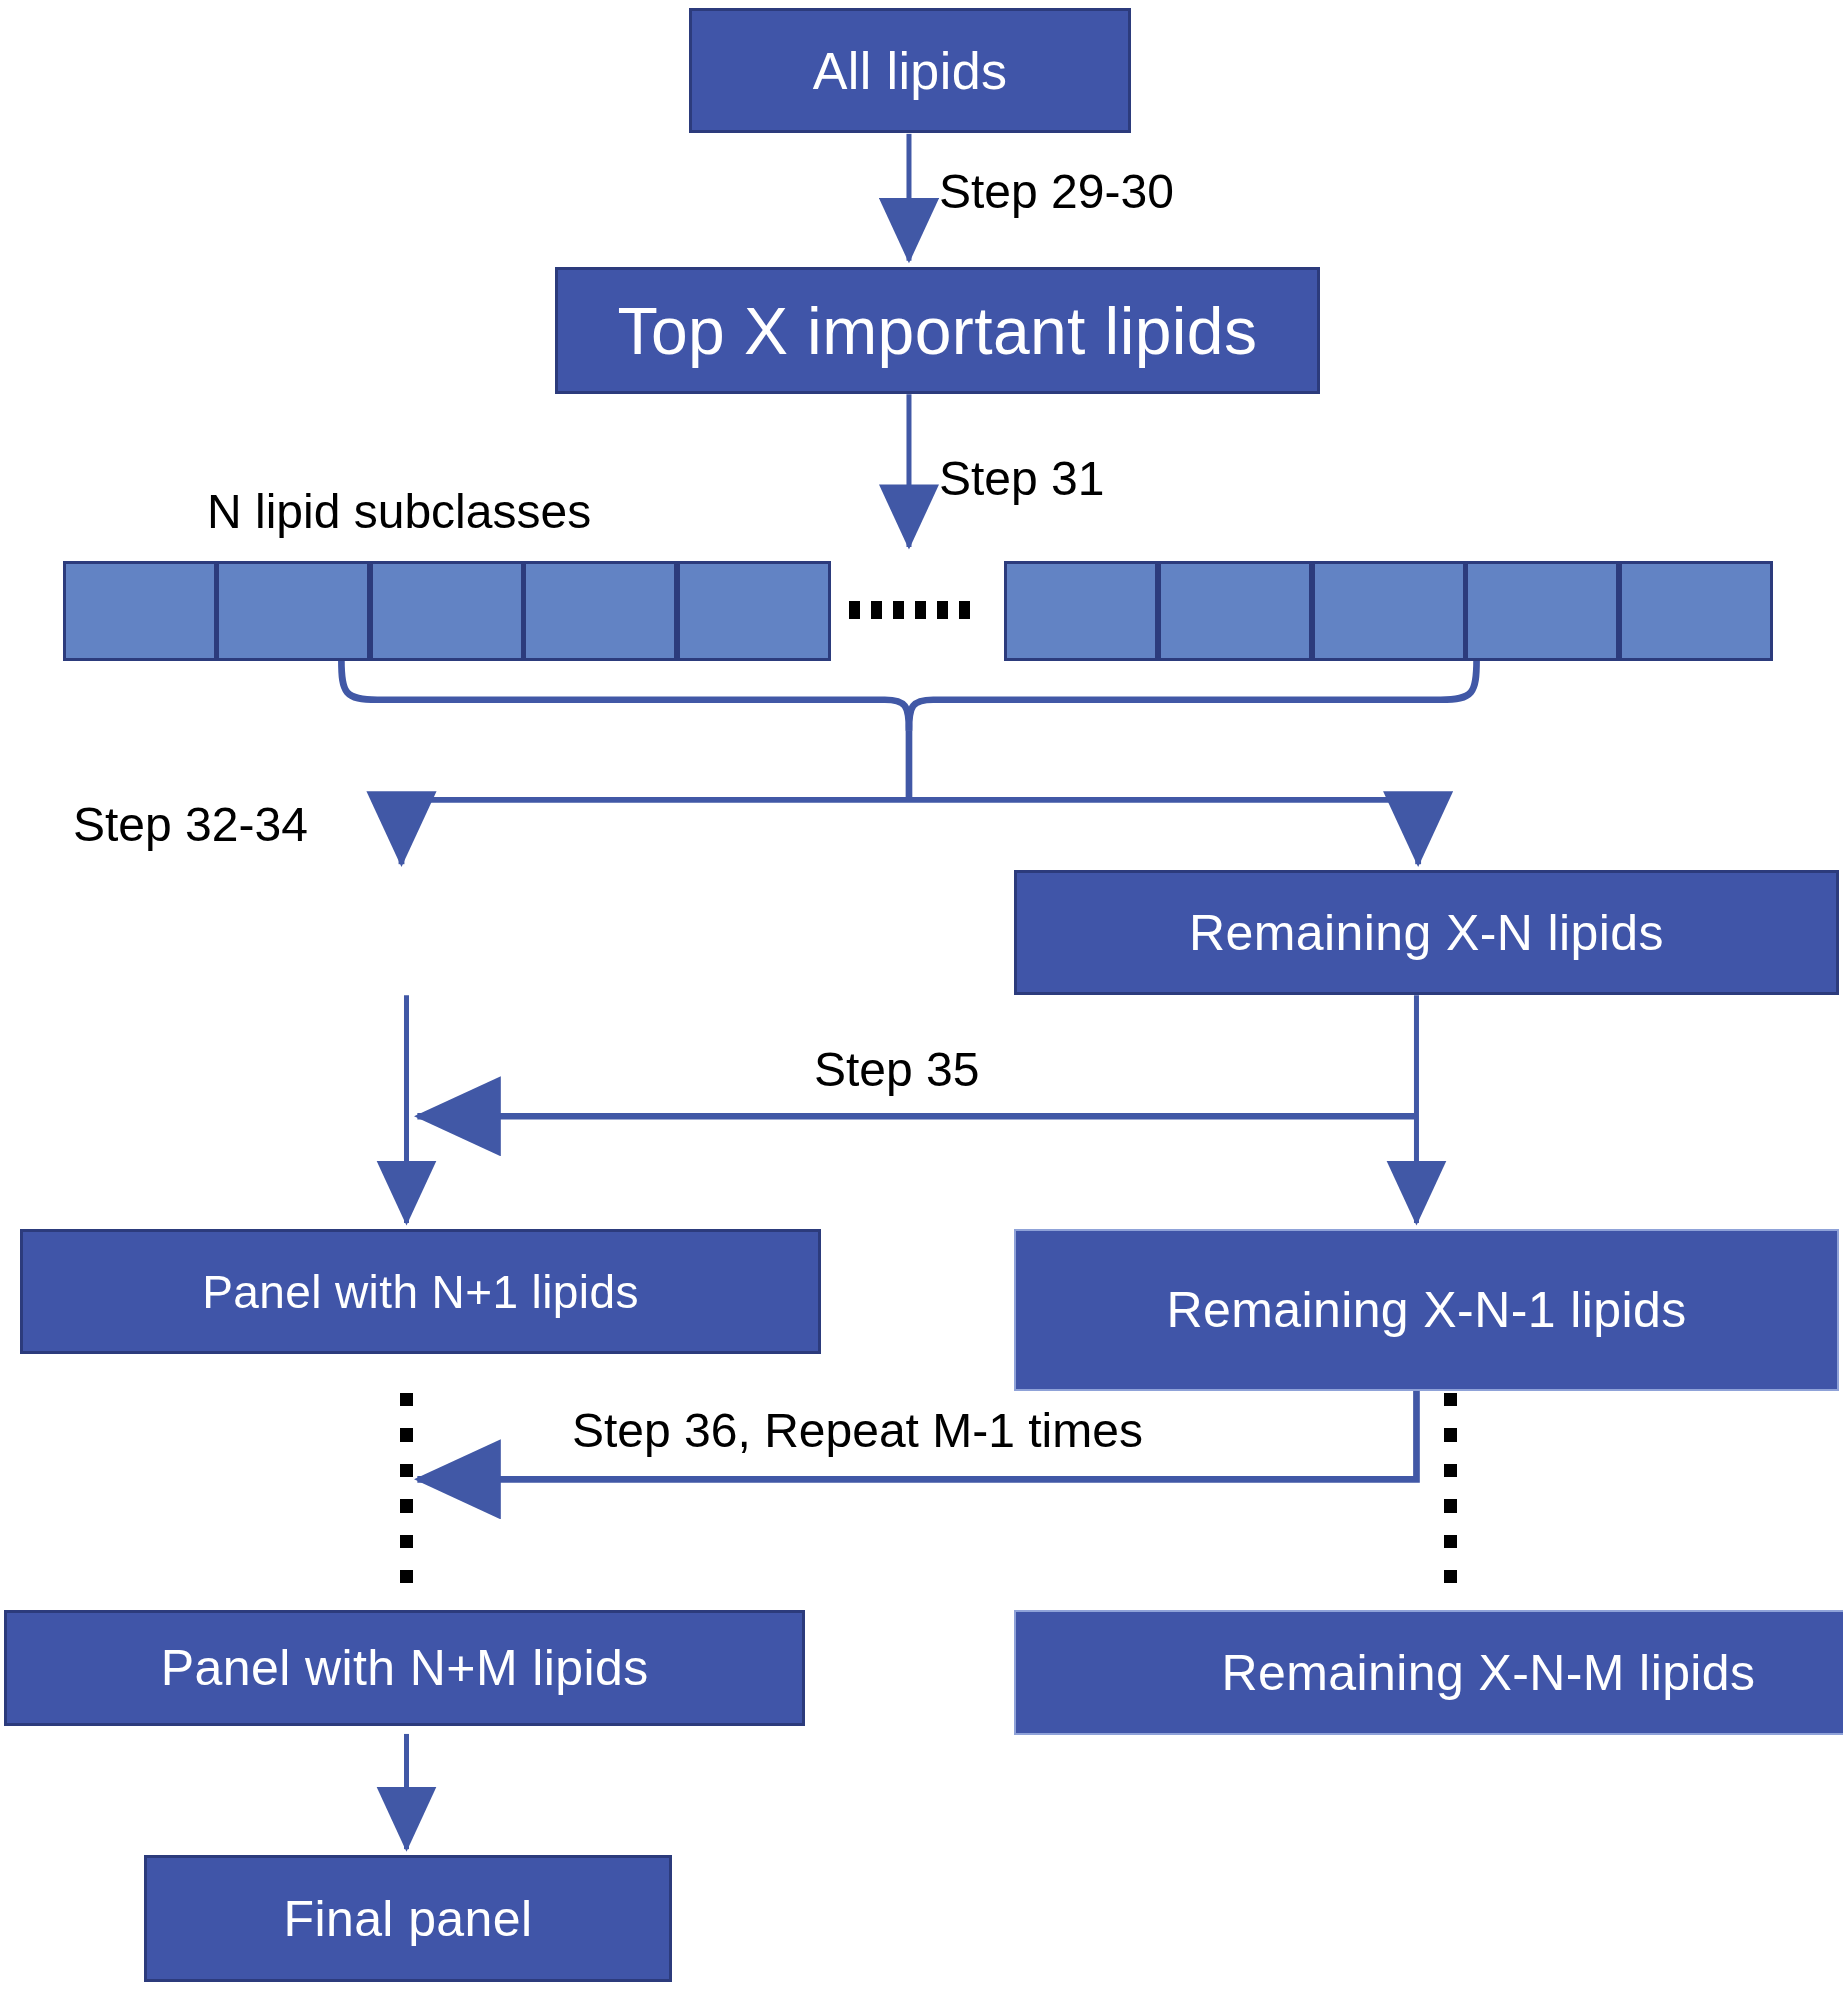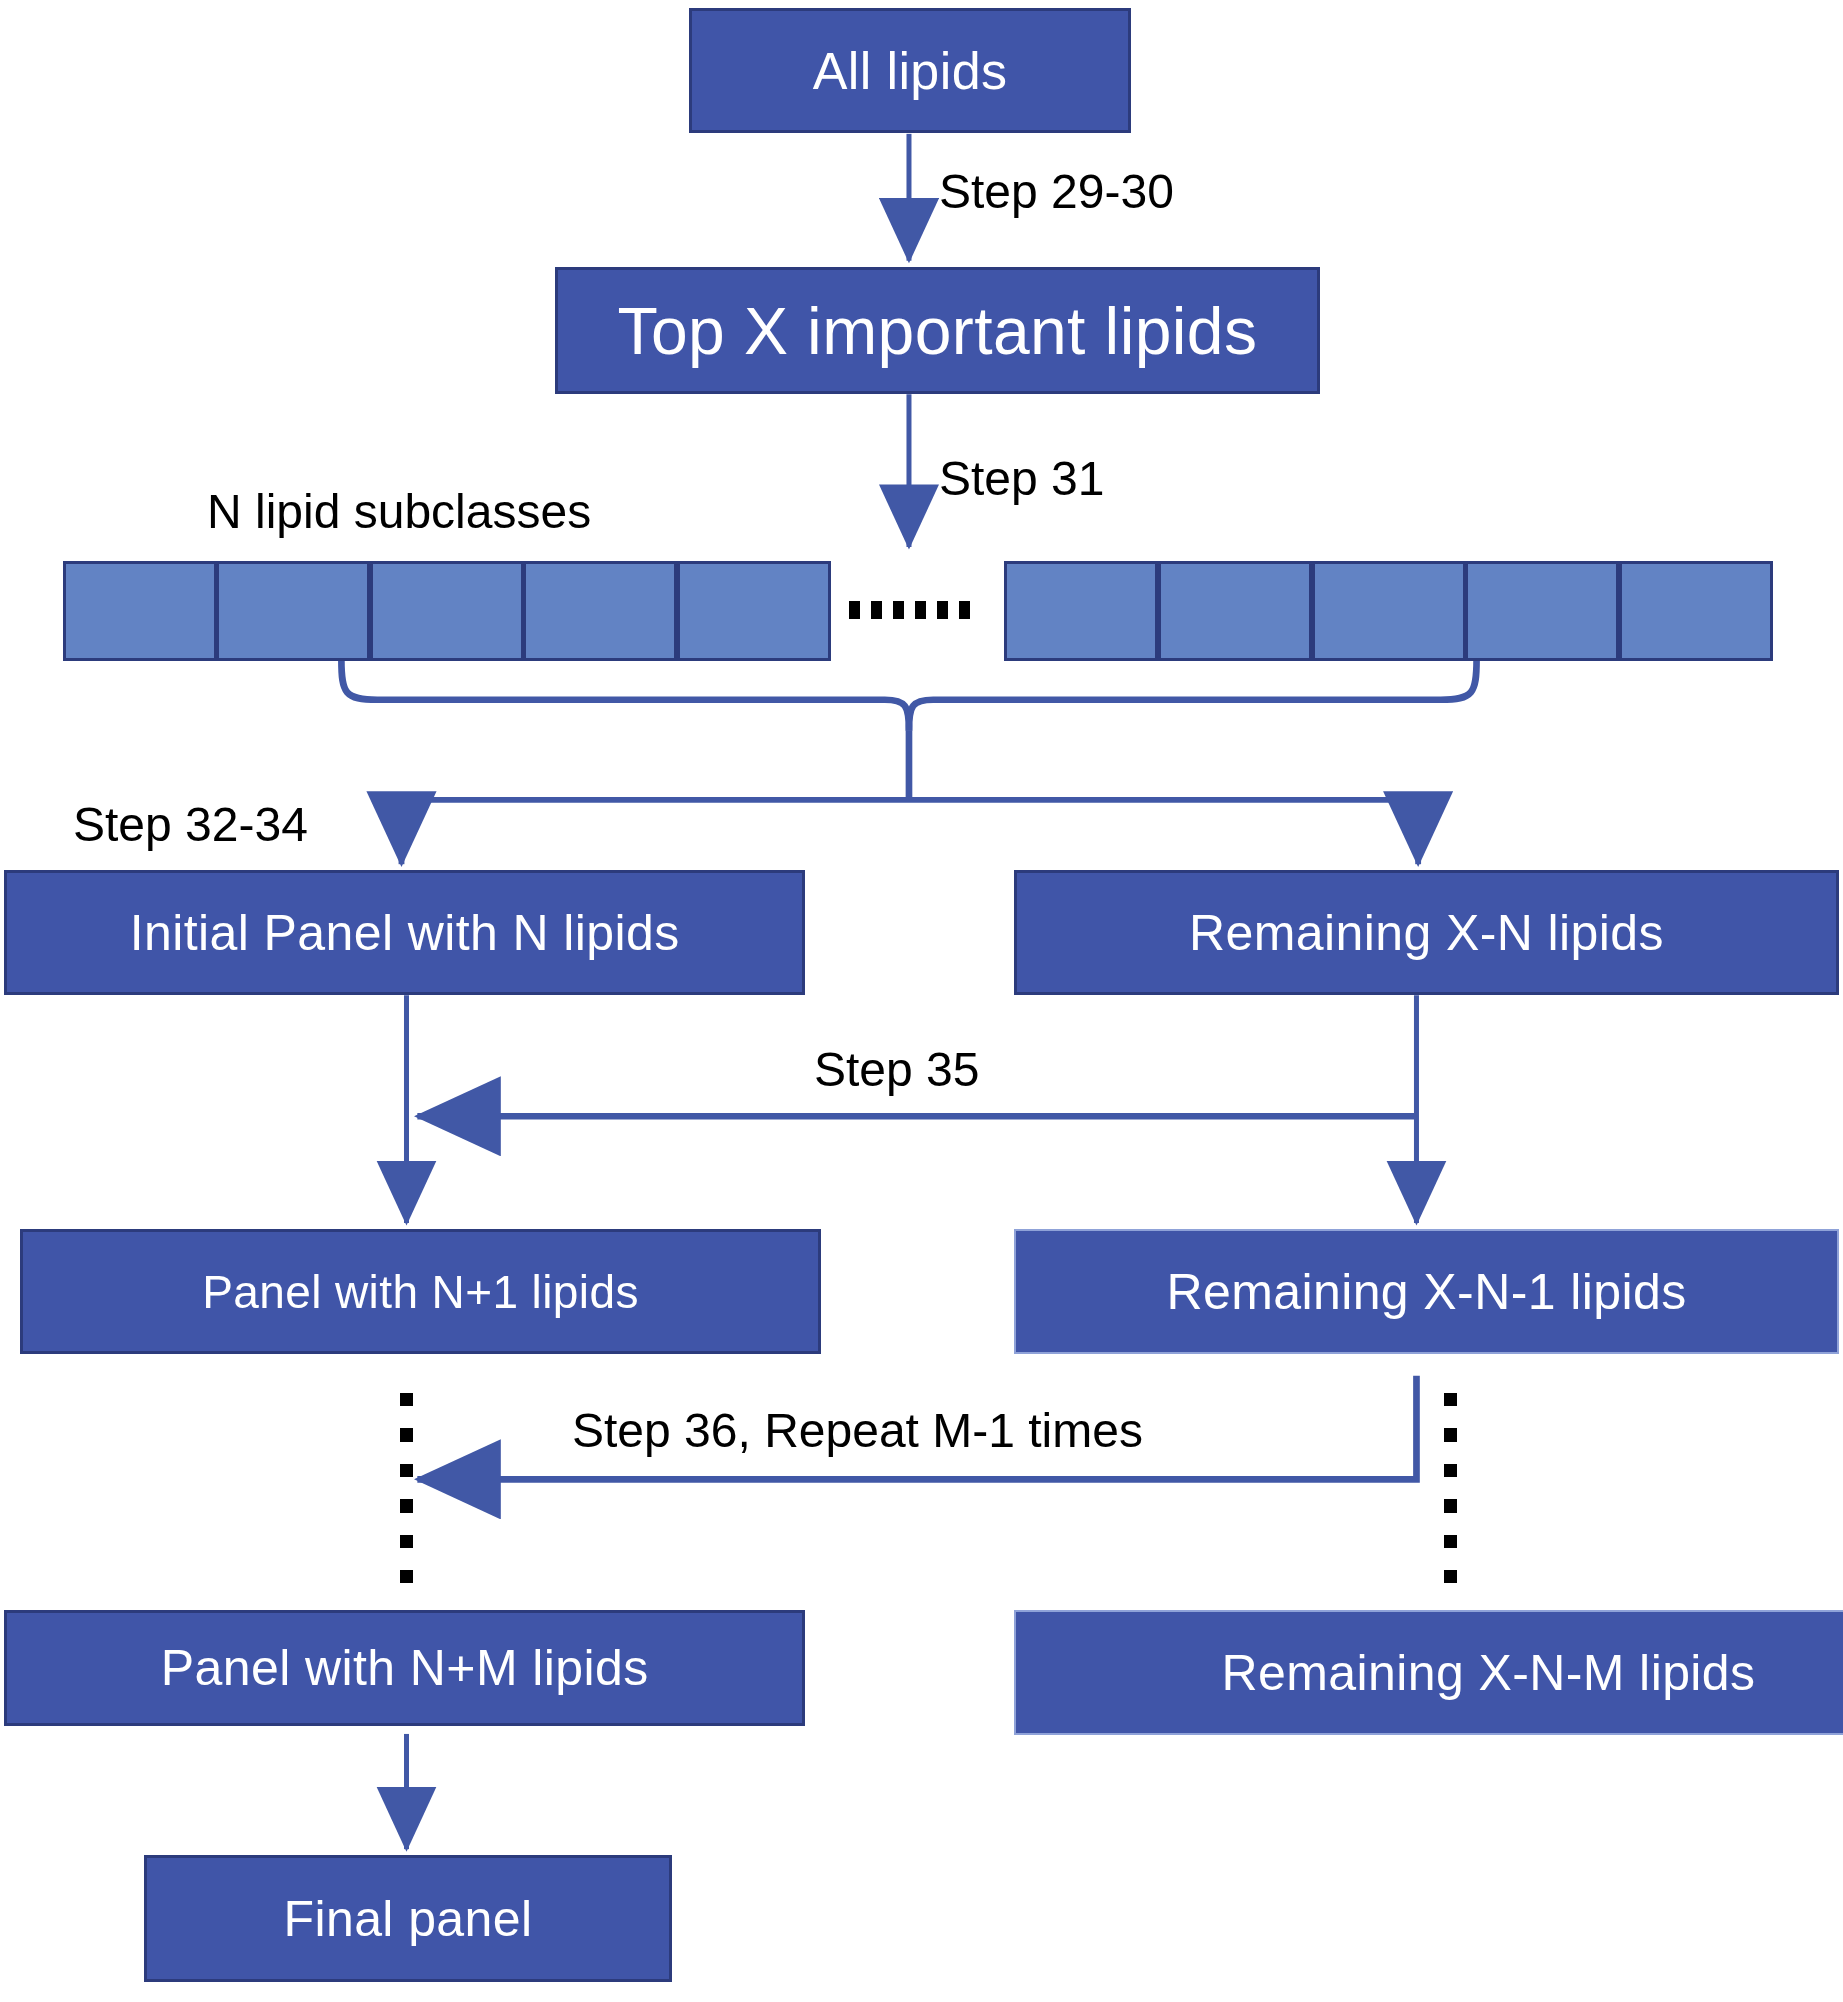--- a/index.html
+++ b/index.html
@@ -132,33 +132,30 @@
       <i></i>
       <i></i>
   </div>
 
   <div class="sub-cell" style="left:1004px;top:561px;width:154px;height:100px;"></div>
   <div class="sub-cell" style="left:1158px;top:561px;width:154px;height:100px;"></div>
   <div class="sub-cell" style="left:1312px;top:561px;width:154px;height:100px;"></div>
   <div class="sub-cell" style="left:1465px;top:561px;width:154px;height:100px;"></div>
   <div class="sub-cell" style="left:1619px;top:561px;width:154px;height:100px;"></div>
 
-  <div class="node" style="left:4.2px;top:870px;width:801px;height:125px;font-size:50px;">
-    <span>Initial Panel with N lipids</span>
-  </div>
 
   <div class="node" style="left:1014px;top:870px;width:825px;height:125px;font-size:50px;">
     <span>Remaining X-N lipids</span>
   </div>
 
   <div class="node" style="left:20px;top:1229px;width:801px;height:125px;font-size:46px;">
     <span>Panel with N+1 lipids</span>
   </div>
 
-  <div class="node shadowed" style="left:1014px;top:1229px;width:825px;height:125px;font-size:50px;">
+  <div class="node shadowed" style="left:1014px;top:1229px;width:825px;height:162px;font-size:50px;">
     <span>Remaining X-N-1 lipids</span>
   </div>
 
   <div class="dots-v" style="left:400px;top:1393px;">
     <i></i>
       <i></i>
       <i></i>
       <i></i>
       <i></i>
       <i></i>

